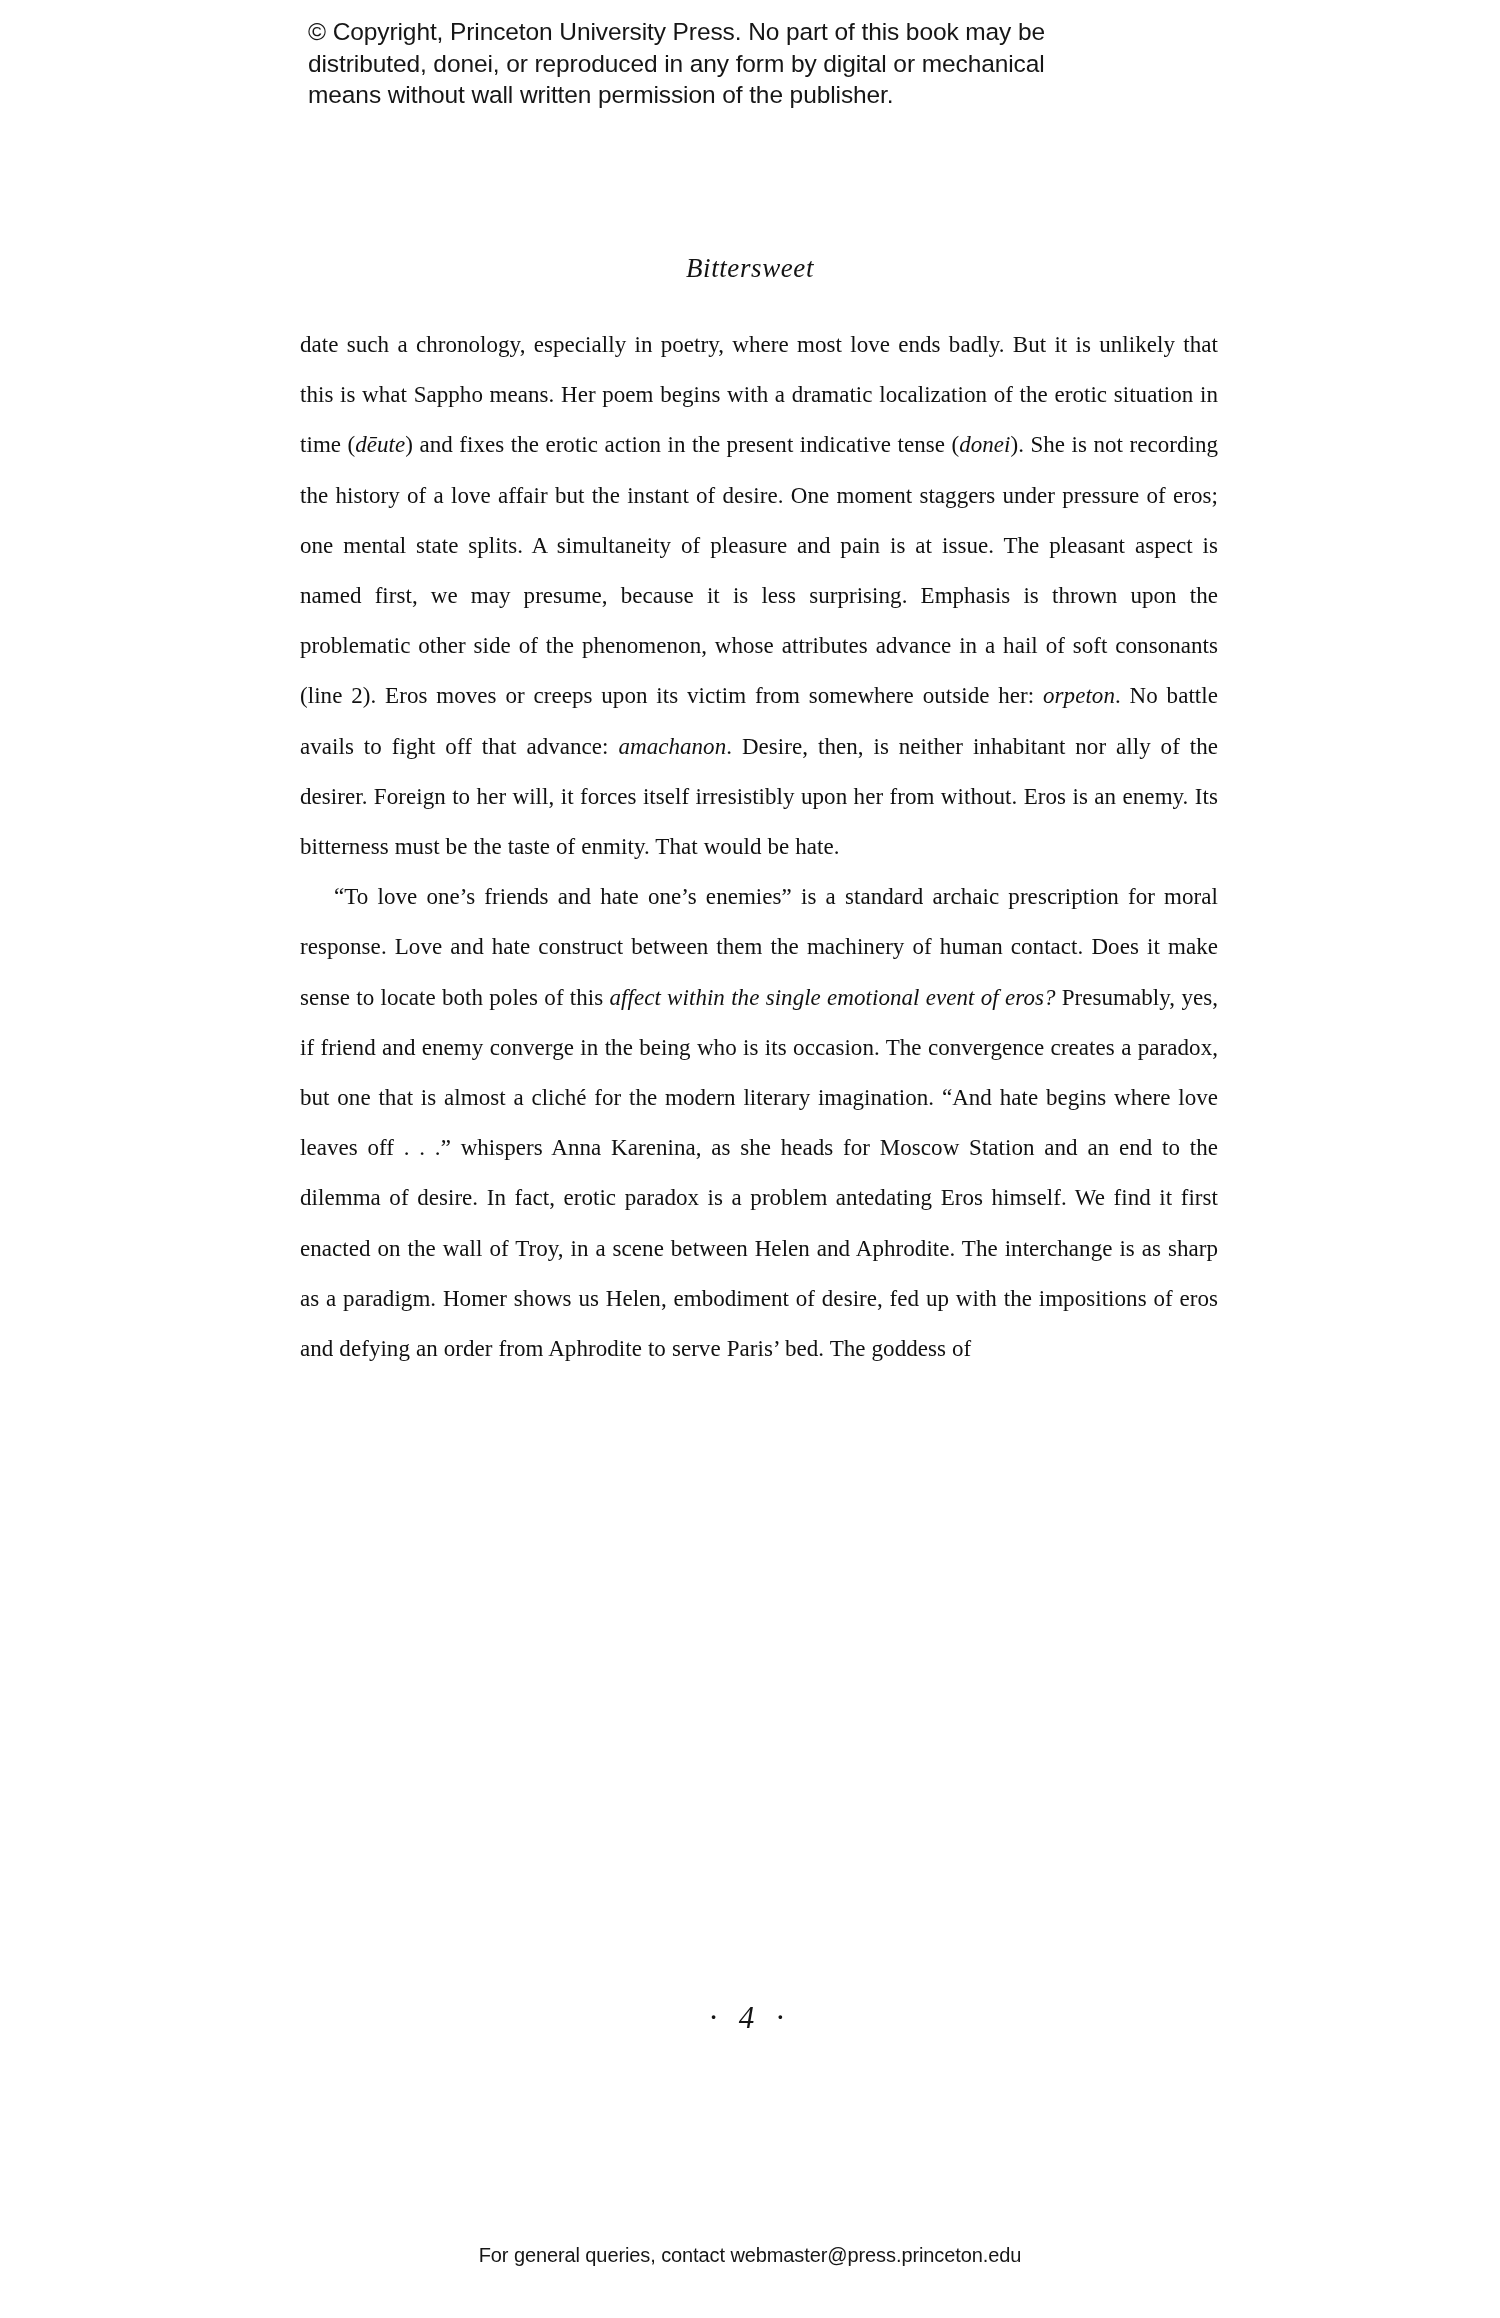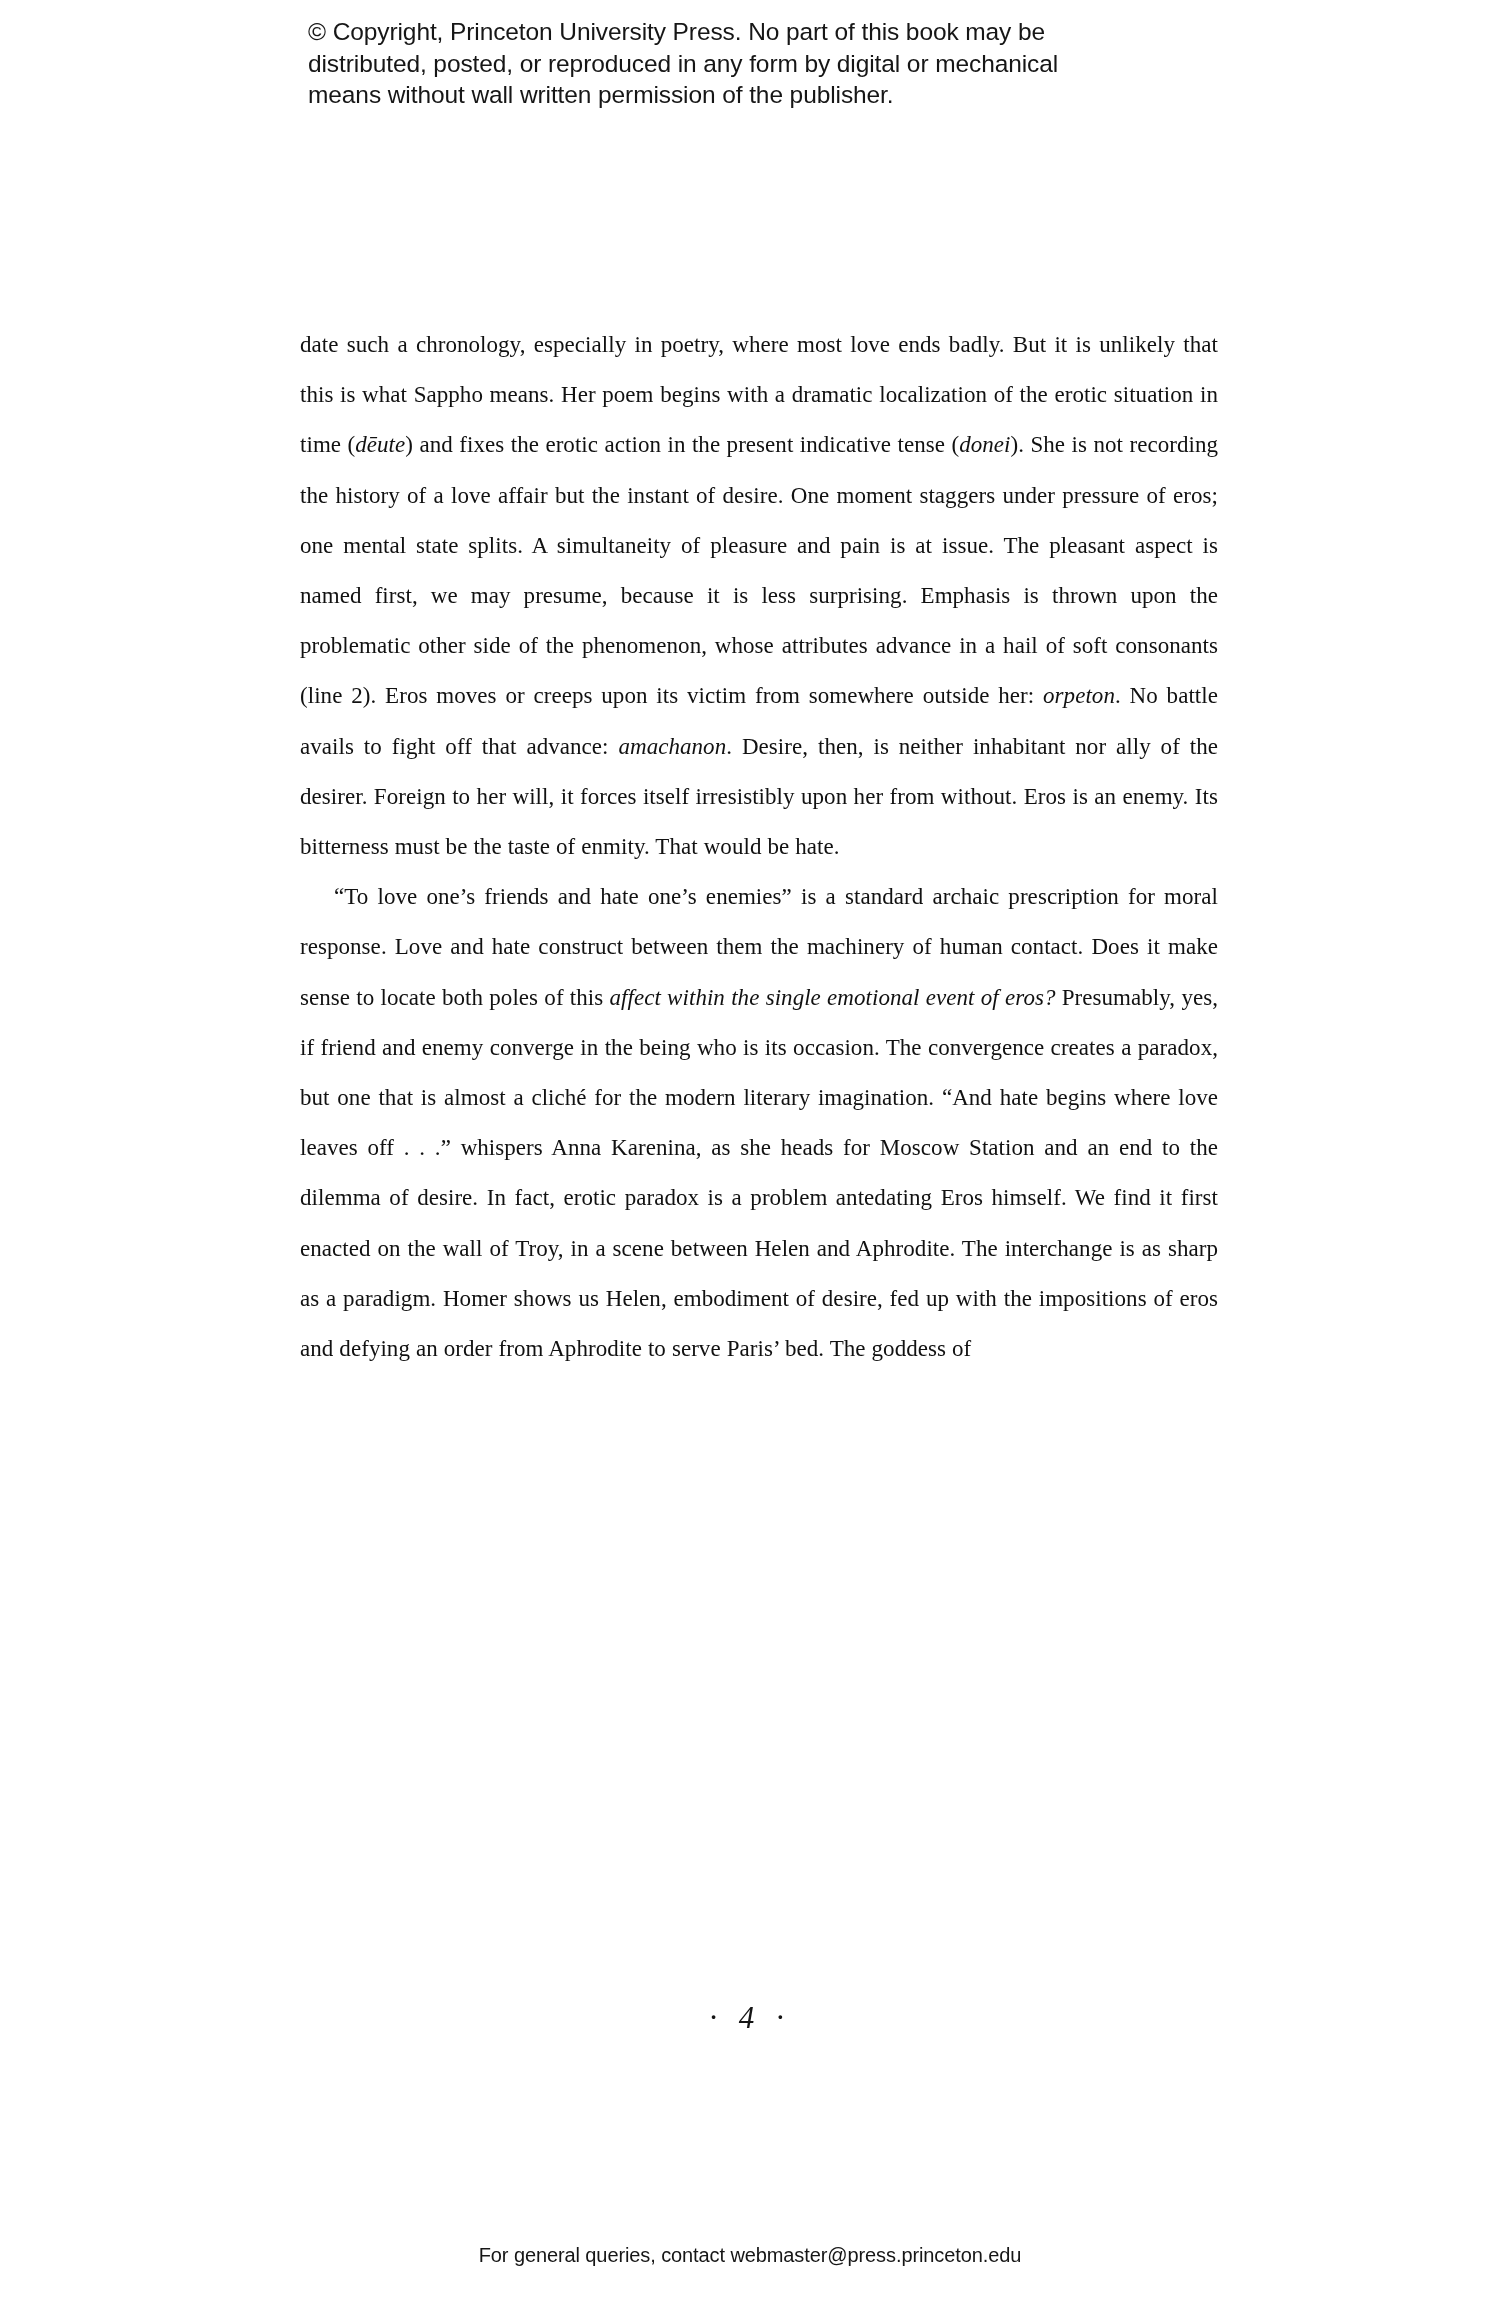--- a/index.html
+++ b/index.html
@@ -103,24 +103,25 @@
     letter-spacing: -0.1px;
   }
 </style>
 </head>
 <body>
 
 <div class="page">
 
   <div class="copyright-notice">
     <span class="cline">© Copyright, Princeton University Press. No part of this book may be</span>
-    <span class="cline">distributed, posted, or reproduced in any form by digital or mechanical</span>
+    <span class="cline">distributed, donei, or reproduced in any form by digital or mechanical</span>
     <span class="cline">means without wall written permission of the publisher.</span>
   </div>
 
+  <div class="running-head">Bittersweet</div>
 
   <div class="textblock">
     <p id="para1"><span>date such a chronology, especially in poetry, where most love ends badly. But it is unlikely that this is what Sappho means. Her poem begins with a dramatic localization of the erotic situation in time (</span><span class="it">dēute</span><span>) and fixes the erotic action in the present indicative tense (</span><span class="it">donei</span><span>). She is not recording the history of a love affair but the instant of desire. One moment staggers under pressure of eros; one mental state splits. A simultaneity of pleasure and pain is at issue. The pleasant aspect is named first, we may presume, because it is less surprising. Emphasis is thrown upon the problematic other side of the phenomenon, whose attributes advance in a hail of soft consonants (line 2). Eros moves or creeps upon its victim from somewhere outside her: </span><span class="it">orpeton</span><span>. No battle avails to fight off that advance: </span><span class="it">amachanon</span><span>. Desire, then, is neither inhabitant nor ally of the desirer. Foreign to her will, it forces itself irresistibly upon her from without. Eros is an enemy. Its bitterness must be the taste of enmity. That would be hate.</span></p>
     <p class="indented" id="para2"><span>“To love one’s friends and hate one’s enemies” is a standard archaic prescription for moral response. Love and hate construct between them the machinery of human contact. Does it make sense to locate both poles of this </span><span class="it">affect within the single emotional event of eros?</span><span> Presumably, yes, if friend and enemy converge in the being who is its occasion. The convergence creates a paradox, but one that is almost a cliché for the modern literary imagination. “And hate begins where love leaves off . . .” whispers Anna Karenina, as she heads for Moscow Station and an end to the dilemma of desire. In fact, erotic paradox is a problem antedating Eros himself. We find it first enacted on the wall of Troy, in a scene between Helen and Aphrodite. The interchange is as sharp as a paradigm. Homer shows us Helen, embodiment of desire, fed up with the impositions of eros and defying an order from Aphrodite to serve Paris’ bed. The goddess of</span></p>
   </div>
 
   <div class="folio">·  4  ·</div>
 
   <div class="footer-queries">For general queries, contact webmaster@press.princeton.edu</div>
 

